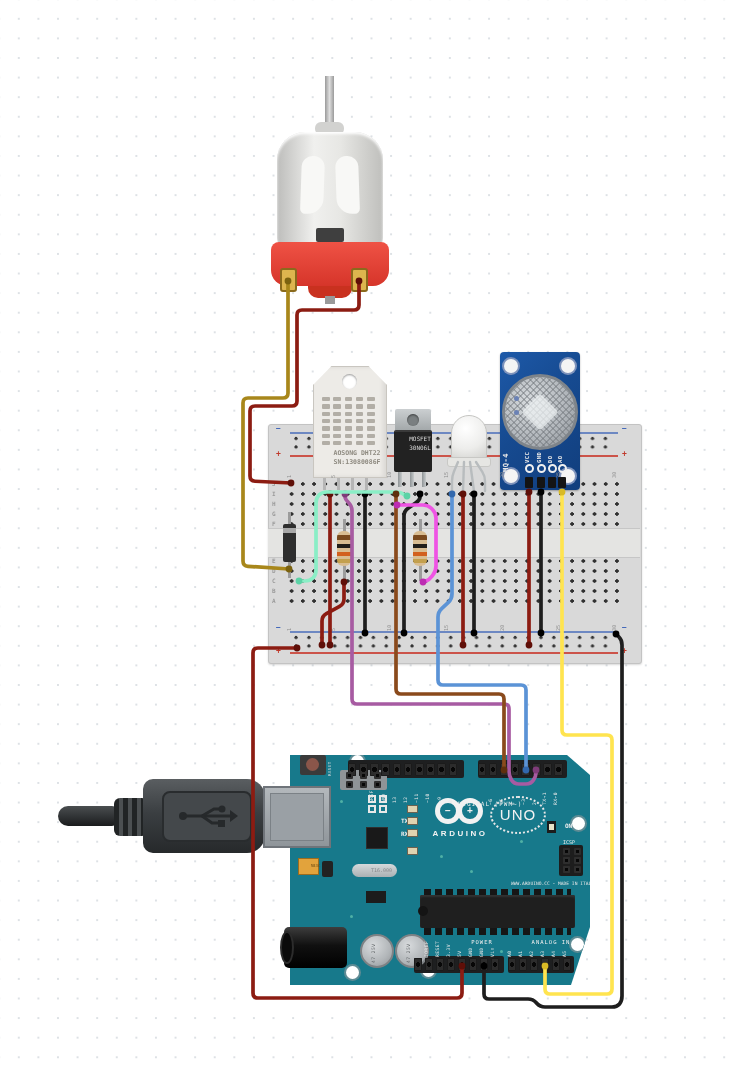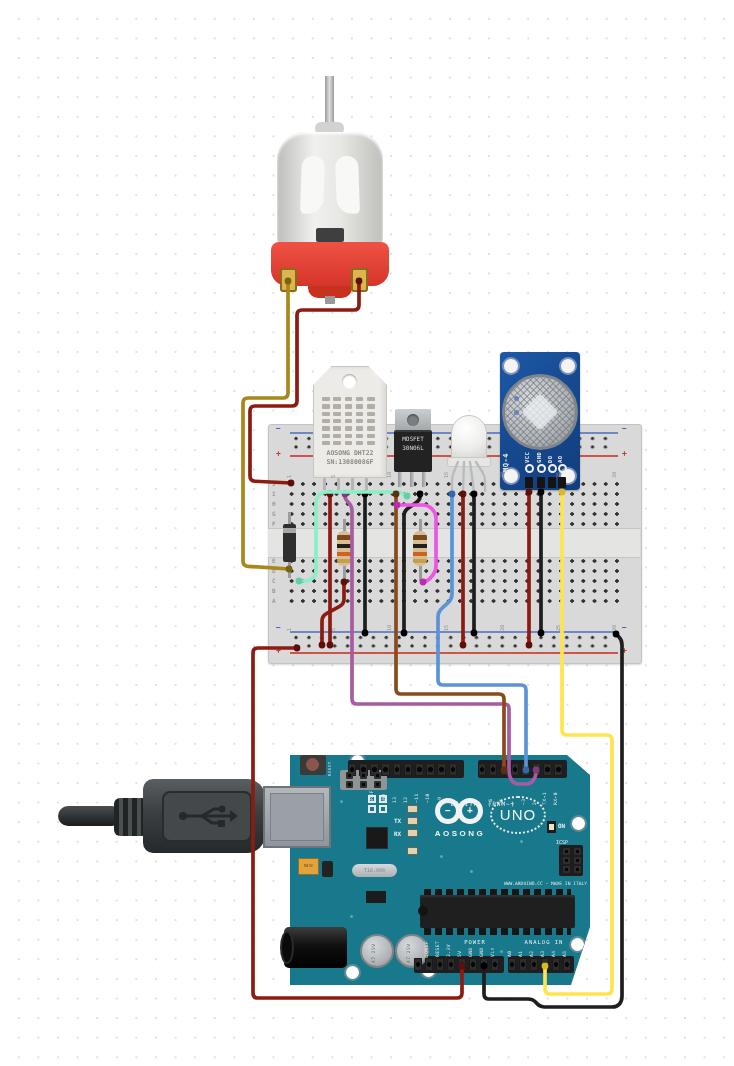--- a/index.html
+++ b/index.html
@@ -13,21 +13,21 @@
     font-family:"DejaVu Sans Mono",monospace;color:#e8e8e8;line-height:1;letter-spacing:.5px;white-space:nowrap;}
   .bb-letter{position:absolute;font:600 6px "DejaVu Sans Mono",monospace;color:#9b9b9b;}
   .bb-num{position:absolute;writing-mode:vertical-rl;transform:rotate(180deg);
     font:5.2px "DejaVu Sans Mono",monospace;color:#8e8e8e;line-height:1;}
   .railmark{position:absolute;font:bold 8px "DejaVu Sans Mono",monospace;line-height:1;}
   .hpin{position:absolute;width:8.5px;height:13px;border-radius:1px;
     background:radial-gradient(circle,#070707 0 2.4px,#2c2c2c 2.5px);box-shadow:inset 0 0 0 1px #1b1b1b;}
   .icsppin{position:absolute;width:7px;height:7px;border-radius:1px;
     background:radial-gradient(circle,#070707 0 1.8px,#2e2e2e 1.9px);}
   .vent{position:absolute;width:7.5px;height:4.4px;background:#b2aea6;border-radius:1px;}
-  .mono{font-family:"DejaVu Sans Mono",monospace;}
+  .mono{font-family:"DejaVu Sans Mono",monospace;margin-left:7px;}
   svg{position:absolute;left:0;top:0;}
 </style>
 </head>
 <body>
 
 <div id="canvas">
 
   <div class="abs" style="left:268px;top:424px;width:372px;height:238px;background:#d9d9d9;border:1px solid #c3c3c3;border-radius:3px;box-shadow:0 1px 2px rgba(0,0,0,.15);"></div>
   <div class="abs" style="left:268px;top:528px;width:372px;height:28px;background:#e4e4e2;border-top:1px solid #c6c6c6;border-bottom:1px solid #c6c6c6;"></div>
 
@@ -162,21 +162,21 @@
     <div class="abs" style="left:124px;top:201px;width:90px;height:17px;background:#1e1f20;border-radius:2px;"></div>
     <div class="abs" style="left:218px;top:201px;width:66px;height:17px;background:#1e1f20;border-radius:2px;"></div>
 
     <div class="abs mono" style="left:128px;top:45px;width:130px;font-size:6px;color:#eee;letter-spacing:1px;text-align:center;">DIGITAL (PWM~)</div>
     <div class="abs mono" style="left:160px;top:184px;width:50px;font-size:5.5px;color:#eee;letter-spacing:1px;text-align:center;">POWER</div>
     <div class="abs mono" style="left:224px;top:184px;width:60px;font-size:5.5px;color:#eee;letter-spacing:1px;text-align:center;">ANALOG IN</div>
     <div class="abs mono" style="left:175px;top:126px;width:122px;font-size:4.6px;color:#e8e8e8;text-align:right;">WWW.ARDUINO.CC - MADE IN ITALY</div>
 
     <div class="abs" style="left:145px;top:43px;width:26px;height:26px;border:5px solid #f2f2f2;border-radius:50%;box-sizing:border-box;text-align:center;line-height:16px;color:#f2f2f2;font-weight:bold;font-size:10px;">−</div>
     <div class="abs" style="left:167px;top:43px;width:26px;height:26px;border:5px solid #f2f2f2;border-radius:50%;box-sizing:border-box;text-align:center;line-height:16px;color:#f2f2f2;font-weight:bold;font-size:10px;">+</div>
-    <div class="abs" style="left:138px;top:74px;width:64px;text-align:center;font-size:8px;font-weight:bold;color:#f2f2f2;letter-spacing:2.5px;">AOSONG</div>
+    <div class="abs" style="left:138px;top:74px;width:64px;text-align:center;font-size:8px;font-weight:bold;color:#f2f2f2;letter-spacing:2.5px;">ARDUINO</div>
     <div class="abs" style="left:200px;top:41px;width:52px;height:34px;border:2px dotted #e8e8e8;border-radius:50%;text-align:center;line-height:34px;font-size:15px;color:#f2f2f2;letter-spacing:1px;font-family:'Liberation Sans',sans-serif;">UNO</div>
 
     <div class="abs" style="left:257px;top:66px;width:9px;height:12px;background:#1c1c1c;"></div>
     <div class="abs" style="left:259px;top:69px;width:5px;height:6px;background:#e8e4c9;"></div>
     <div class="abs mono" style="left:268px;top:67px;font-size:6px;font-weight:bold;color:#eee;">ON</div>
 
     <div class="abs mono" style="left:266px;top:84px;font-size:5px;color:#eee;">ICSP</div>
     <div class="abs" style="left:269px;top:90px;width:24px;height:31px;background:#1d1d1d;border-radius:2px;"></div>
 
     <div class="abs" style="left:50px;top:15px;width:47px;height:20px;background:#8f9497;border-radius:2px;"></div>

